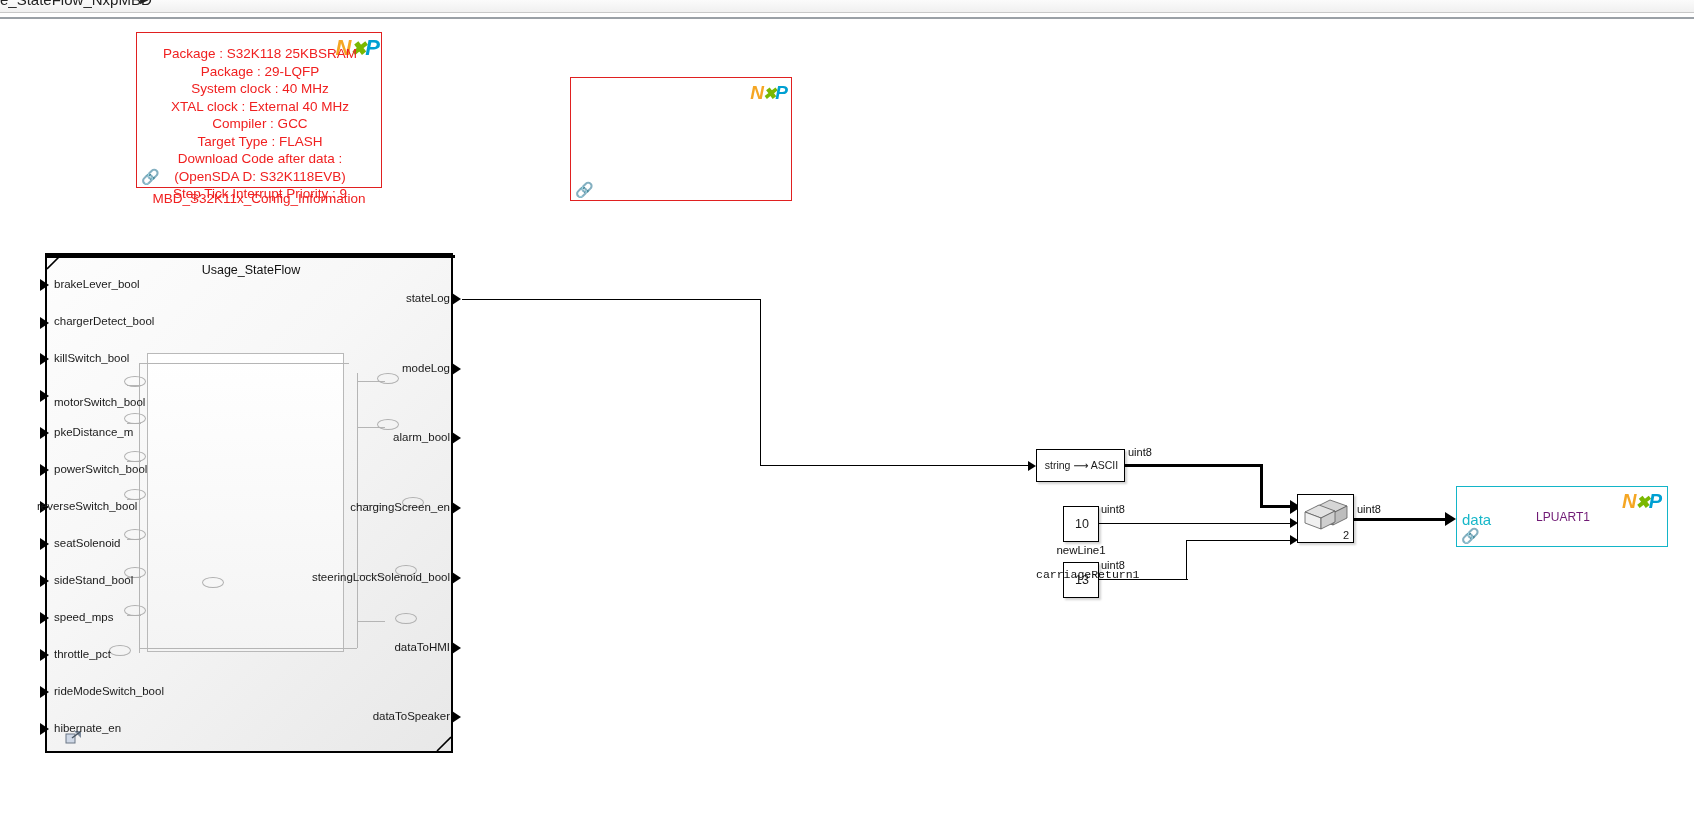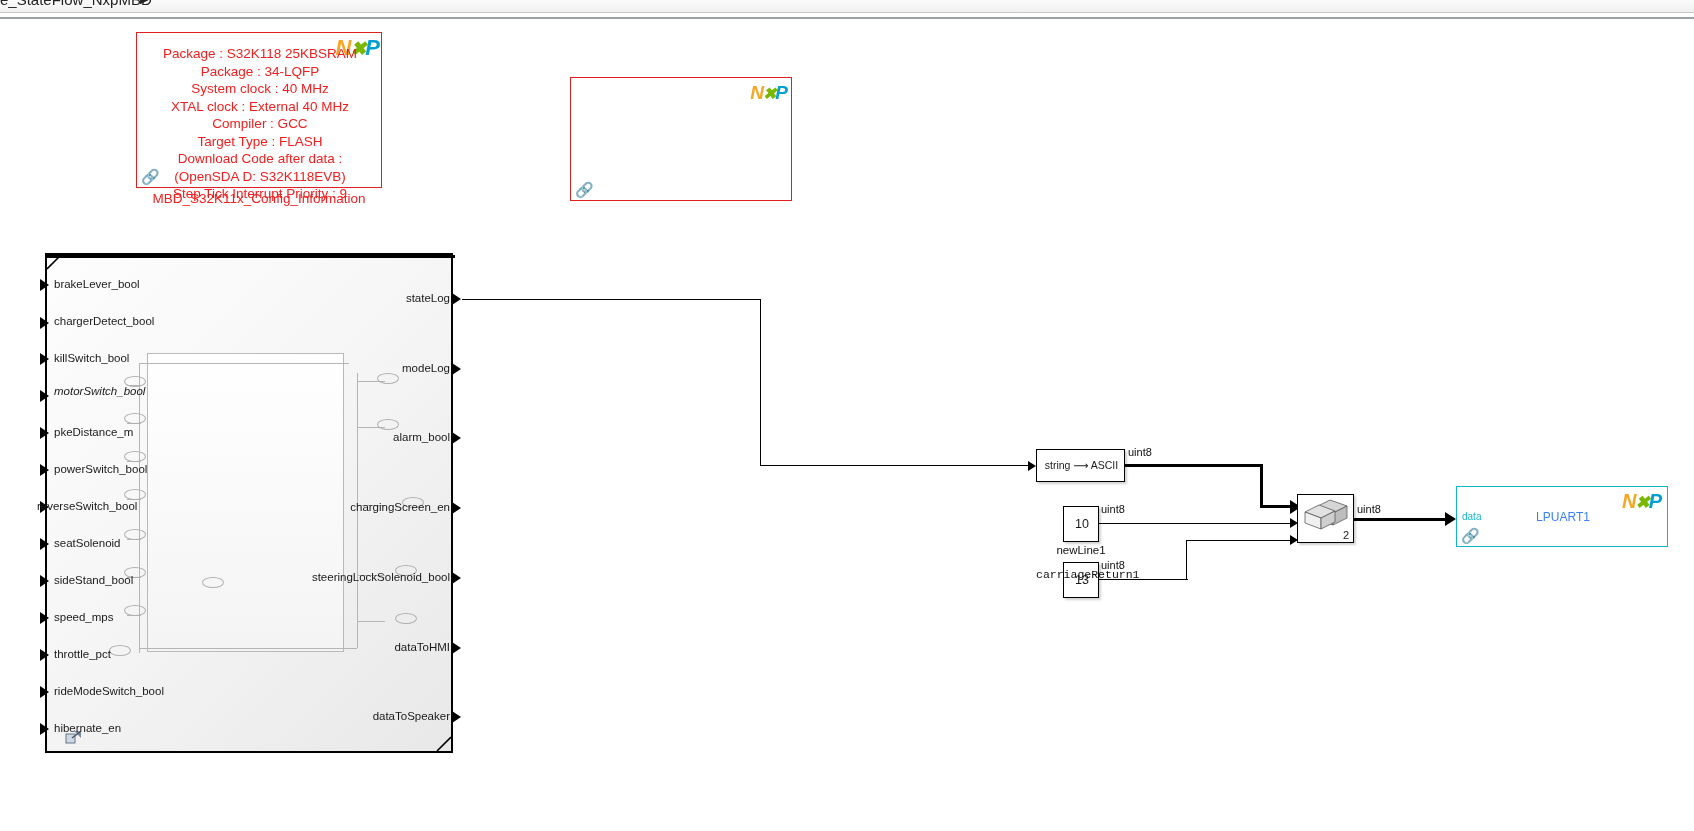--- a/index.html
+++ b/index.html
@@ -61,42 +61,42 @@
   .sigw-h{height:3.4px;}
   .sigw-v{width:3.4px;}
   .arrowhead{width:0;height:0;border-top:5px solid transparent;
       border-bottom:5px solid transparent;border-left:8px solid #000;}
   .arrowhead-fat{width:0;height:0;border-top:7px solid transparent;
       border-bottom:7px solid transparent;border-left:11px solid #000;}
 
   
   #lpuart1-block{left:1456px;top:486px;width:212px;height:61px;
       border:1.6px solid #13b5c8;background:#fff;box-sizing:border-box;}
-  #lpuart1-name{color:#3b82f6;font-size:12px;}
-  #lpuart1-data{color:#17b7c9;font-size:10px;}
+  #lpuart1-name{color:#701a75;font-size:12px;}
+  #lpuart1-data{color:#17b7c9;font-size:15px;}
 
   
   .expand-badge{width:17px;height:15px;}
 </style>
 </head>
 <body>
 
 <div class="abs" id="breadcrumb-bar">
   <div class="abs" id="breadcrumb-text">e_StateFlow_NxpMBD</div>
   <div class="abs" id="breadcrumb-arrow">▶</div>
 </div>
 <div class="abs" id="canvas-rule"></div>
 
 <div class="abs redbox" id="config-block" style="left:136px;top:32px;width:246px;height:156px;">
   <div class="abs nxp" style="right:2px;top:2px;font-size:22px;">
     <span>N</span><span style="font-size:19px;">✖</span><span>P</span>
   </div>
   <div class="abs redtext" style="left:0;top:12px;width:246px;font-size:13.5px;">
     <div>Package : S32K118 25KBSRAM</div>
-    <div>Package : 34-LQFP</div>
+    <div>Package : 29-LQFP</div>
     <div>System clock : 40 MHz</div>
     <div>XTAL clock : External 40 MHz</div>
     <div>Compiler : GCC</div>
     <div>Target Type : FLASH</div>
     <div>Download Code after data :</div>
     <div>(OpenSDA D: S32K118EVB)</div>
     <div>Step Tick Interrupt Priority : 9</div>
   </div>
   <div class="linkicon">🔗</div>
 </div>
@@ -104,20 +104,21 @@
 
 <div class="abs redbox" id="lpuart-config-block" style="left:570px;top:77px;width:222px;height:124px;">
   <div class="abs nxp" style="right:4px;top:4px;font-size:19px;">
     <span>N</span><span style="font-size:16px;">✖</span><span>P</span>
   </div>
   <div class="linkicon">🔗</div>
 </div>
 
 <div class="abs" id="usage-subsystem">
   <div class="abs" id="usage-topbar"></div>
+  <div class="abs" id="usage-title">Usage_StateFlow</div>
 
   <svg class="abs corner-tl" viewBox="0 0 16 16">
     <line x1="0" y1="14" x2="14" y2="0" stroke="#000" stroke-width="1.6"></line>
   </svg>
   <svg class="abs corner-br" viewBox="0 0 16 16">
     <line x1="2" y1="16" x2="16" y2="2" stroke="#000" stroke-width="1.6"></line>
   </svg>
 
   <div class="abs inner-chart"></div>
 
@@ -160,21 +161,21 @@
   </svg>
 </div>
 
 <div class="abs in-arrow" style="left:40px;top:279px;"></div>
 <div class="abs in-label" style="left:54px;top:278px;">brakeLever_bool</div>
 <div class="abs in-arrow" style="left:40px;top:317px;"></div>
 <div class="abs in-label" style="left:54px;top:315px;">chargerDetect_bool</div>
 <div class="abs in-arrow" style="left:40px;top:353px;"></div>
 <div class="abs in-label" style="left:54px;top:352px;">killSwitch_bool</div>
 <div class="abs in-arrow" style="left:40px;top:390px;"></div>
-<div class="abs in-label" style="left:54px;top:385px;font-style:italic;">motorSwitch_bool</div>
+<div class="abs in-label" style="left:54px;top:396px;">motorSwitch_bool</div>
 <div class="abs in-arrow" style="left:40px;top:427px;"></div>
 <div class="abs in-label" style="left:54px;top:426px;">pkeDistance_m</div>
 <div class="abs in-arrow" style="left:40px;top:464px;"></div>
 <div class="abs in-label" style="left:54px;top:463px;">powerSwitch_bool</div>
 <div class="abs in-arrow" style="left:40px;top:501px;"></div>
 <div class="abs in-label" style="left:37px;top:500px;">reverseSwitch_bool</div>
 <div class="abs in-arrow" style="left:40px;top:538px;"></div>
 <div class="abs in-label" style="left:54px;top:537px;">seatSolenoid</div>
 <div class="abs in-arrow" style="left:40px;top:575px;"></div>
 <div class="abs in-label" style="left:54px;top:574px;">sideStand_bool</div>

